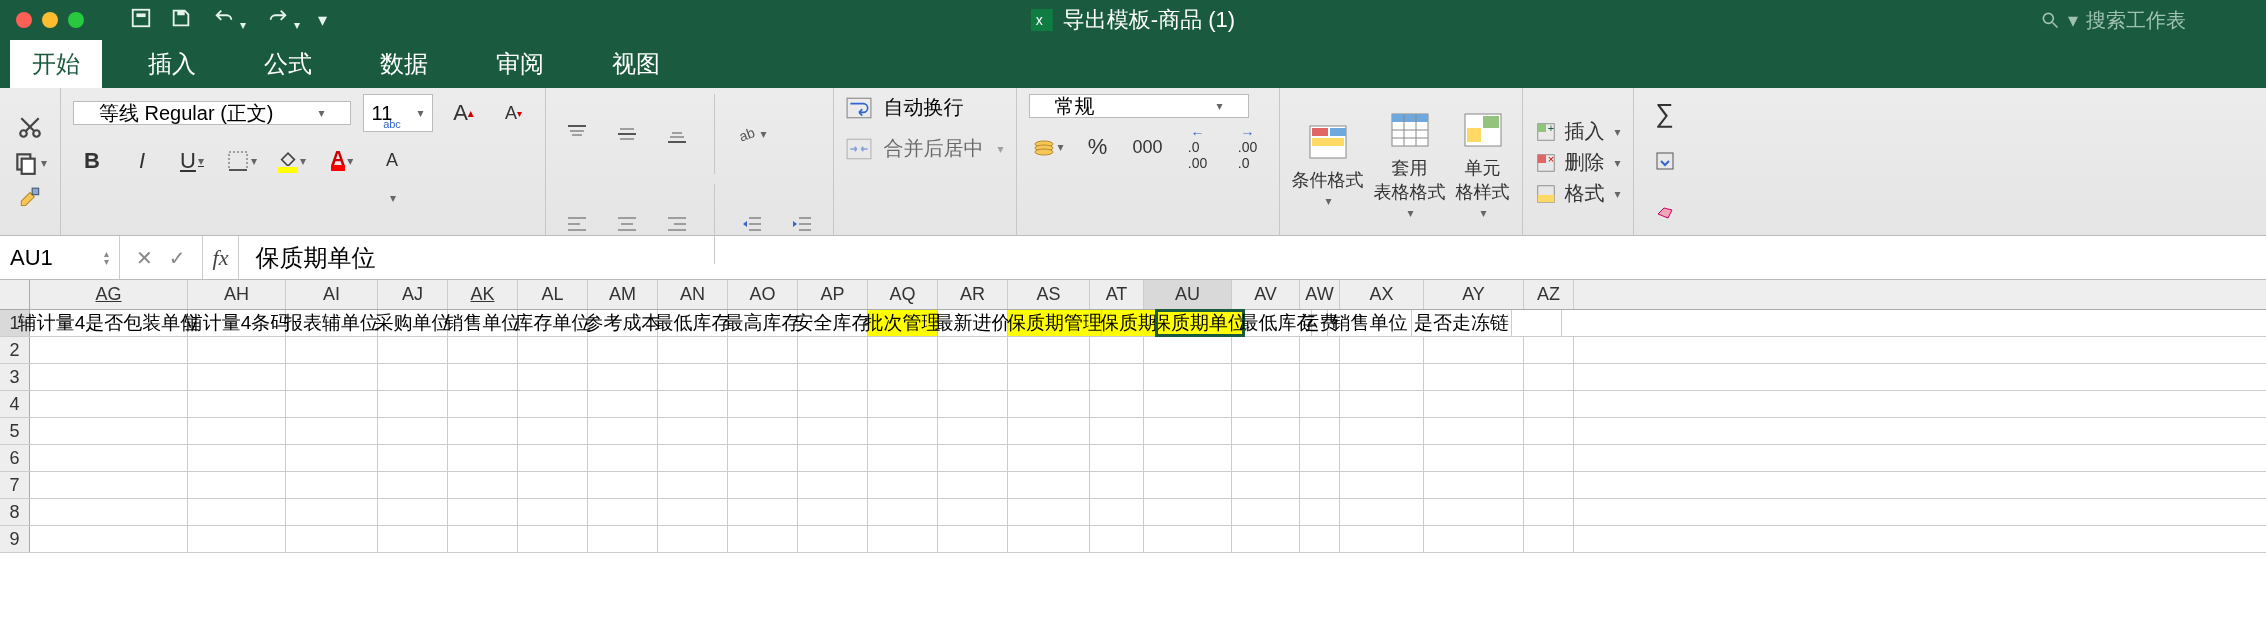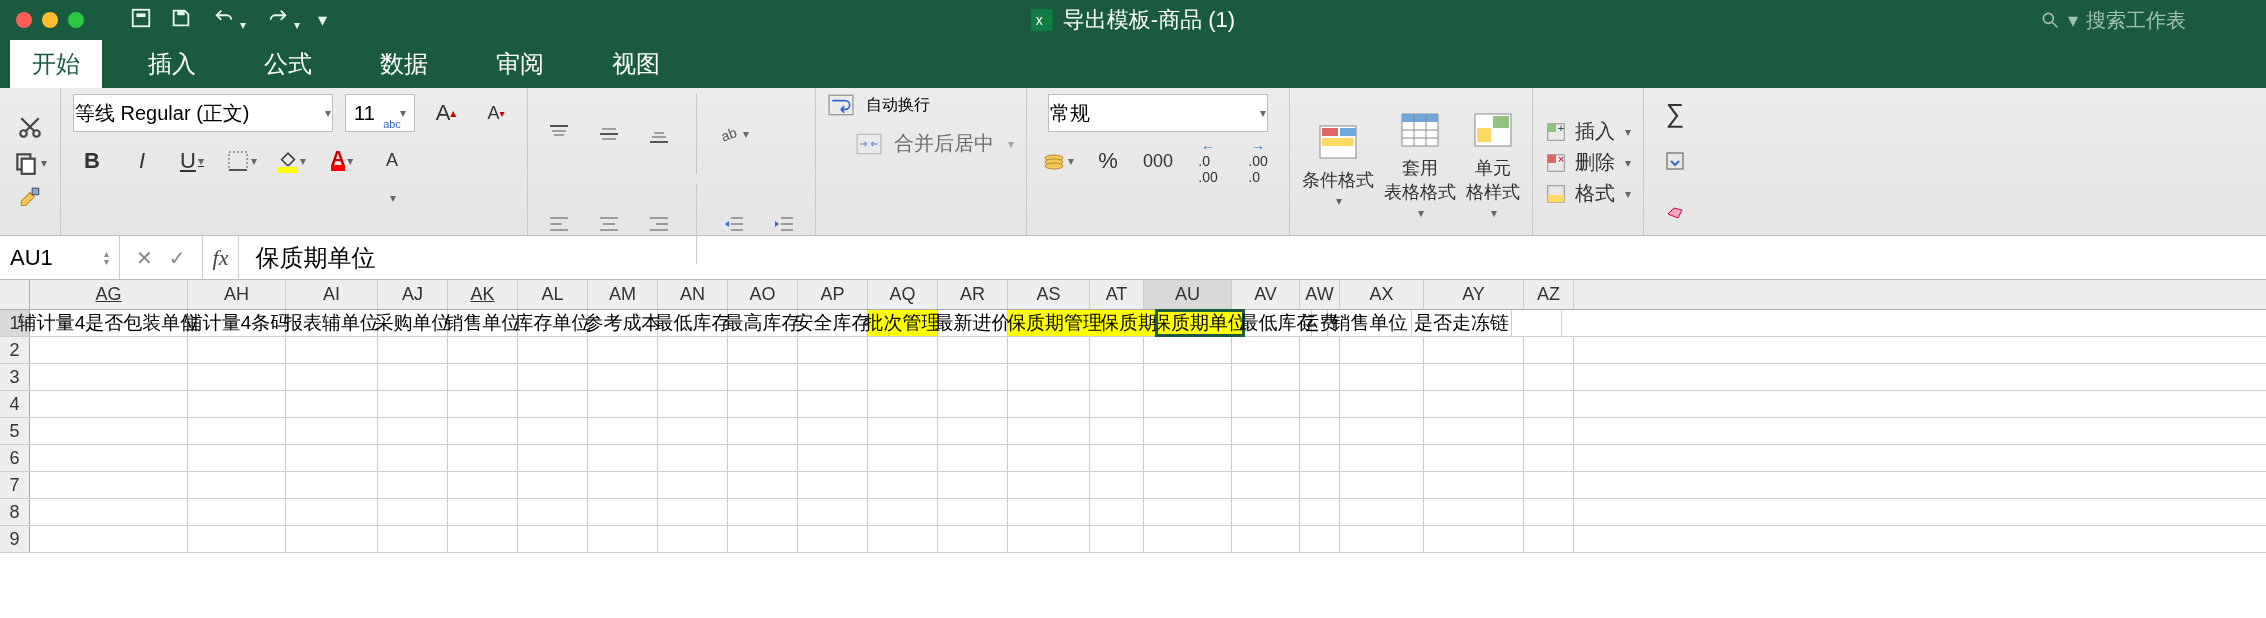--- a/index.html
+++ b/index.html
@@ -22,21 +22,21 @@
   .tab { padding: 8px 22px; cursor: pointer; }
   .tab.active { background: #fff; color: #1a5b3f; font-weight: 500; }
 
   
   .ribbon { height: 148px; background: linear-gradient(#ececec,#e5e5e5); border-bottom: 1px solid #bbb; display: flex; align-items: stretch; }
   .group { border-right: 1px solid #c7c7c7; padding: 6px 12px 4px 12px; display: flex; flex-direction: column; justify-content: space-between; }
   .group-body { display: flex; align-items: center; gap: 10px; flex: 1; }
   .big-btn { width: 64px; height: 80px; display: flex; align-items: center; justify-content: center; }
   .stack { display: flex; flex-direction: column; gap: 6px; }
   .mini { width: 36px; height: 30px; display:flex; align-items:center; justify-content:center; color:#444; fill:#444;}
-  .font-box { background: #fff; border: 1px solid #bbb; height: 38px; display:flex; align-items:center; padding: 0 1px; font-size: 20px; min-width: 260px; justify-content: space-between; gap: 43px; }
+  .font-box { background: #fff; border: 1px solid #bbb; height: 24px; display:flex; align-items:center; padding: 0 25px; font-size: 20px; min-width: 260px; justify-content: space-between; gap: 43px; }
   .size-box { background:#fff; border:1px solid #bbb; height:38px; width:70px; display:flex; align-items:center; justify-content:space-between; padding:0 8px; font-size:20px;}
   .btn-row { display:flex; align-items:center; gap:12px; }
   .rb-btn { width:38px; height:38px; display:flex; align-items:center; justify-content:center; border:1px solid transparent; color:#333; fill:#555; background:transparent;}
   .underline-y { border-bottom: 6px solid #ffff00; line-height: 14px; }
   .underline-r { border-bottom: 6px solid #ff0000; line-height: 14px; color:#c00;}
   .vline{width:1px;height:80px;background:#c7c7c7;margin:0 6px;}
   .caret{font-size:12px;color:#666;margin-left:2px;}
   .med-stack{display:flex;flex-direction:column;align-items:center;gap:2px;font-size:18px;color:#333;}
   .med-stack svg{width:48px;height:48px;}
   .insert-group{display:flex;flex-direction:column;gap:4px;font-size:20px;color:#333;}
@@ -268,35 +268,35 @@
     </div>
   </div>
 
   <div class="group">
     <div class="group-body" style="flex-direction:column;gap:14px;align-items:flex-start;">
       <div class="btn-row">
         <svg width="26" height="22" viewBox="0 0 24 20">
             <rect x="1" y="1" width="22" height="18" fill="none" stroke="#888"></rect>
             <path d="M4 6h12a4 4 0 010 8h-4m0 0l3-3m-3 3l3 3" fill="none" stroke="#36c" stroke-width="1.5"></path>
           </svg>
-        <span style="font-size:16px;">自动换行</span>
-      </div>
-      <div class="btn-row" style="opacity:.55;margin-left:28px;">
+        <span style="font-size:20px;">自动换行</span>
+      </div>
+      <div class="btn-row" style="opacity:.55;">
         <svg width="26" height="22" viewBox="0 0 24 20">
             <rect x="1" y="1" width="22" height="18" fill="none" stroke="#888"></rect>
             <path d="M4 10h6M20 10h-6M10 10l-2-2m2 2l-2 2M14 10l2-2m-2 2l2 2" stroke="#36c" stroke-width="1.5" fill="none"></path>
           </svg>
         <span style="font-size:20px;">合并后居中</span>
           <span class="caret">▾</span>
       </div>
     </div>
   </div>
 
   <div class="group">
-    <div class="group-body" style="flex-direction:column;gap:10px;align-items:center;">
+    <div class="group-body" style="flex-direction:column;gap:10px;align-items:flex-start;">
       <div class="font-box" style="min-width:220px;">
           <span>常规</span>
           <span class="caret">▾</span>
         </div>
       <div class="btn-row">
         <div class="rb-btn">
             <svg width="24" height="22">
               <ellipse cx="12" cy="8" rx="9" ry="3" fill="#f6c756" stroke="#b78a2e"></ellipse>
               <ellipse cx="12" cy="12" rx="9" ry="3" fill="#f6c756" stroke="#b78a2e"></ellipse>
               <ellipse cx="12" cy="16" rx="9" ry="3" fill="#f6c756" stroke="#b78a2e"></ellipse>

